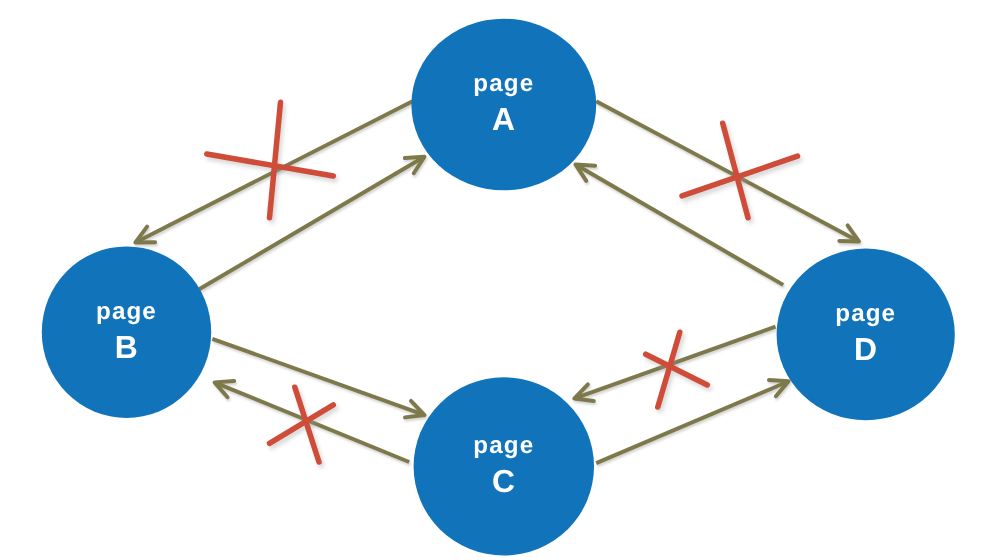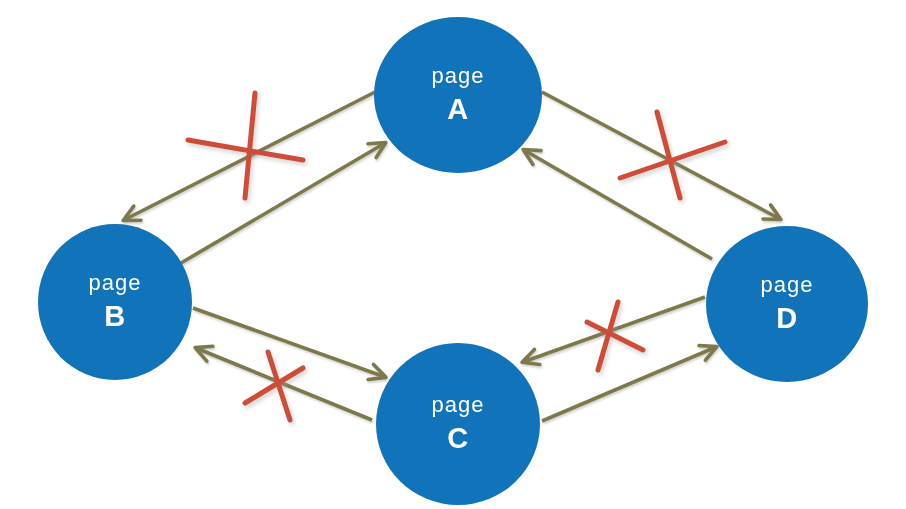--- a/index.html
+++ b/index.html
@@ -24,21 +24,21 @@
     display: flex;
     flex-direction: column;
     align-items: center;
     justify-content: center;
     color: #ffffff;
     text-align: center;
     user-select: none;
   }
   .node .word {
     font-size: 22px;
-    font-weight: 400;
+    font-weight: 700;
     letter-spacing: 1px;
     line-height: 1.15;
   }
   .node .letter {
     font-size: 29px;
     font-weight: 700;
     letter-spacing: 0.5px;
     line-height: 1.2;
     margin-top: 3px;
   }

